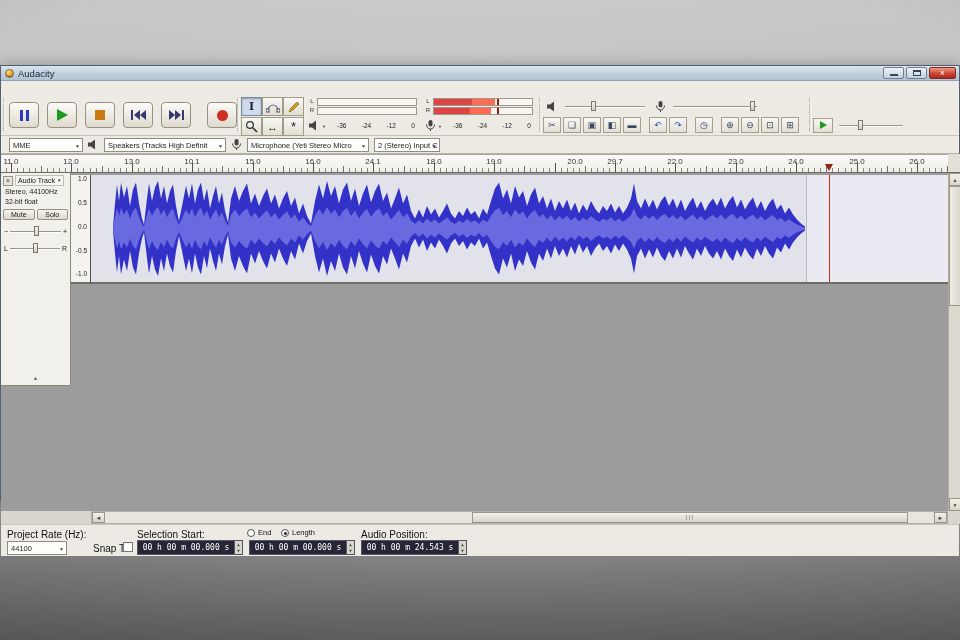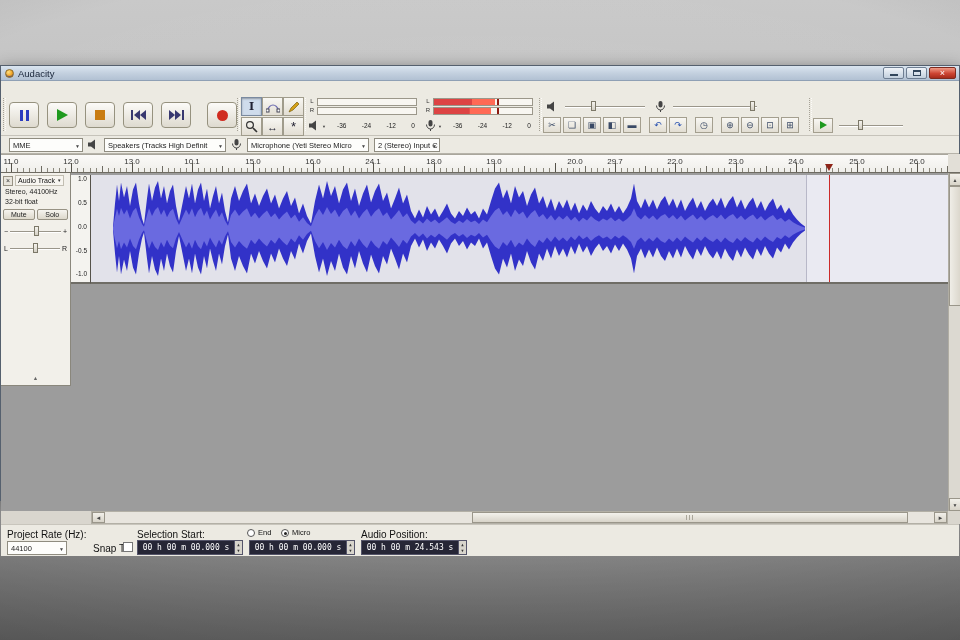--- a/index.html
+++ b/index.html
@@ -476,21 +476,21 @@
 
   <div class="selbar">
     <span class="sb-label" style="left:6px">Project Rate (Hz):</span>
     <span class="sb-label" style="left:136px">Selection Start:</span>
     <div class="sb-radio-group" style="left:246px">
       <span class="radio"></span>
       <span>End</span>
     </div>
     <div class="sb-radio-group" style="left:280px">
       <span class="radio checked"></span>
-      <span>Micro</span>
+      <span>Length</span>
     </div>
     <span class="sb-label" style="left:360px">Audio Position:</span>
 
     <div class="combo rate-combo">
       <span>44100</span>
       <span class="arrow">▼</span>
     </div>
     <span class="sb-label" style="left:92px; top:18px">Snap To</span>
     <div class="checkbox"></div>
 

